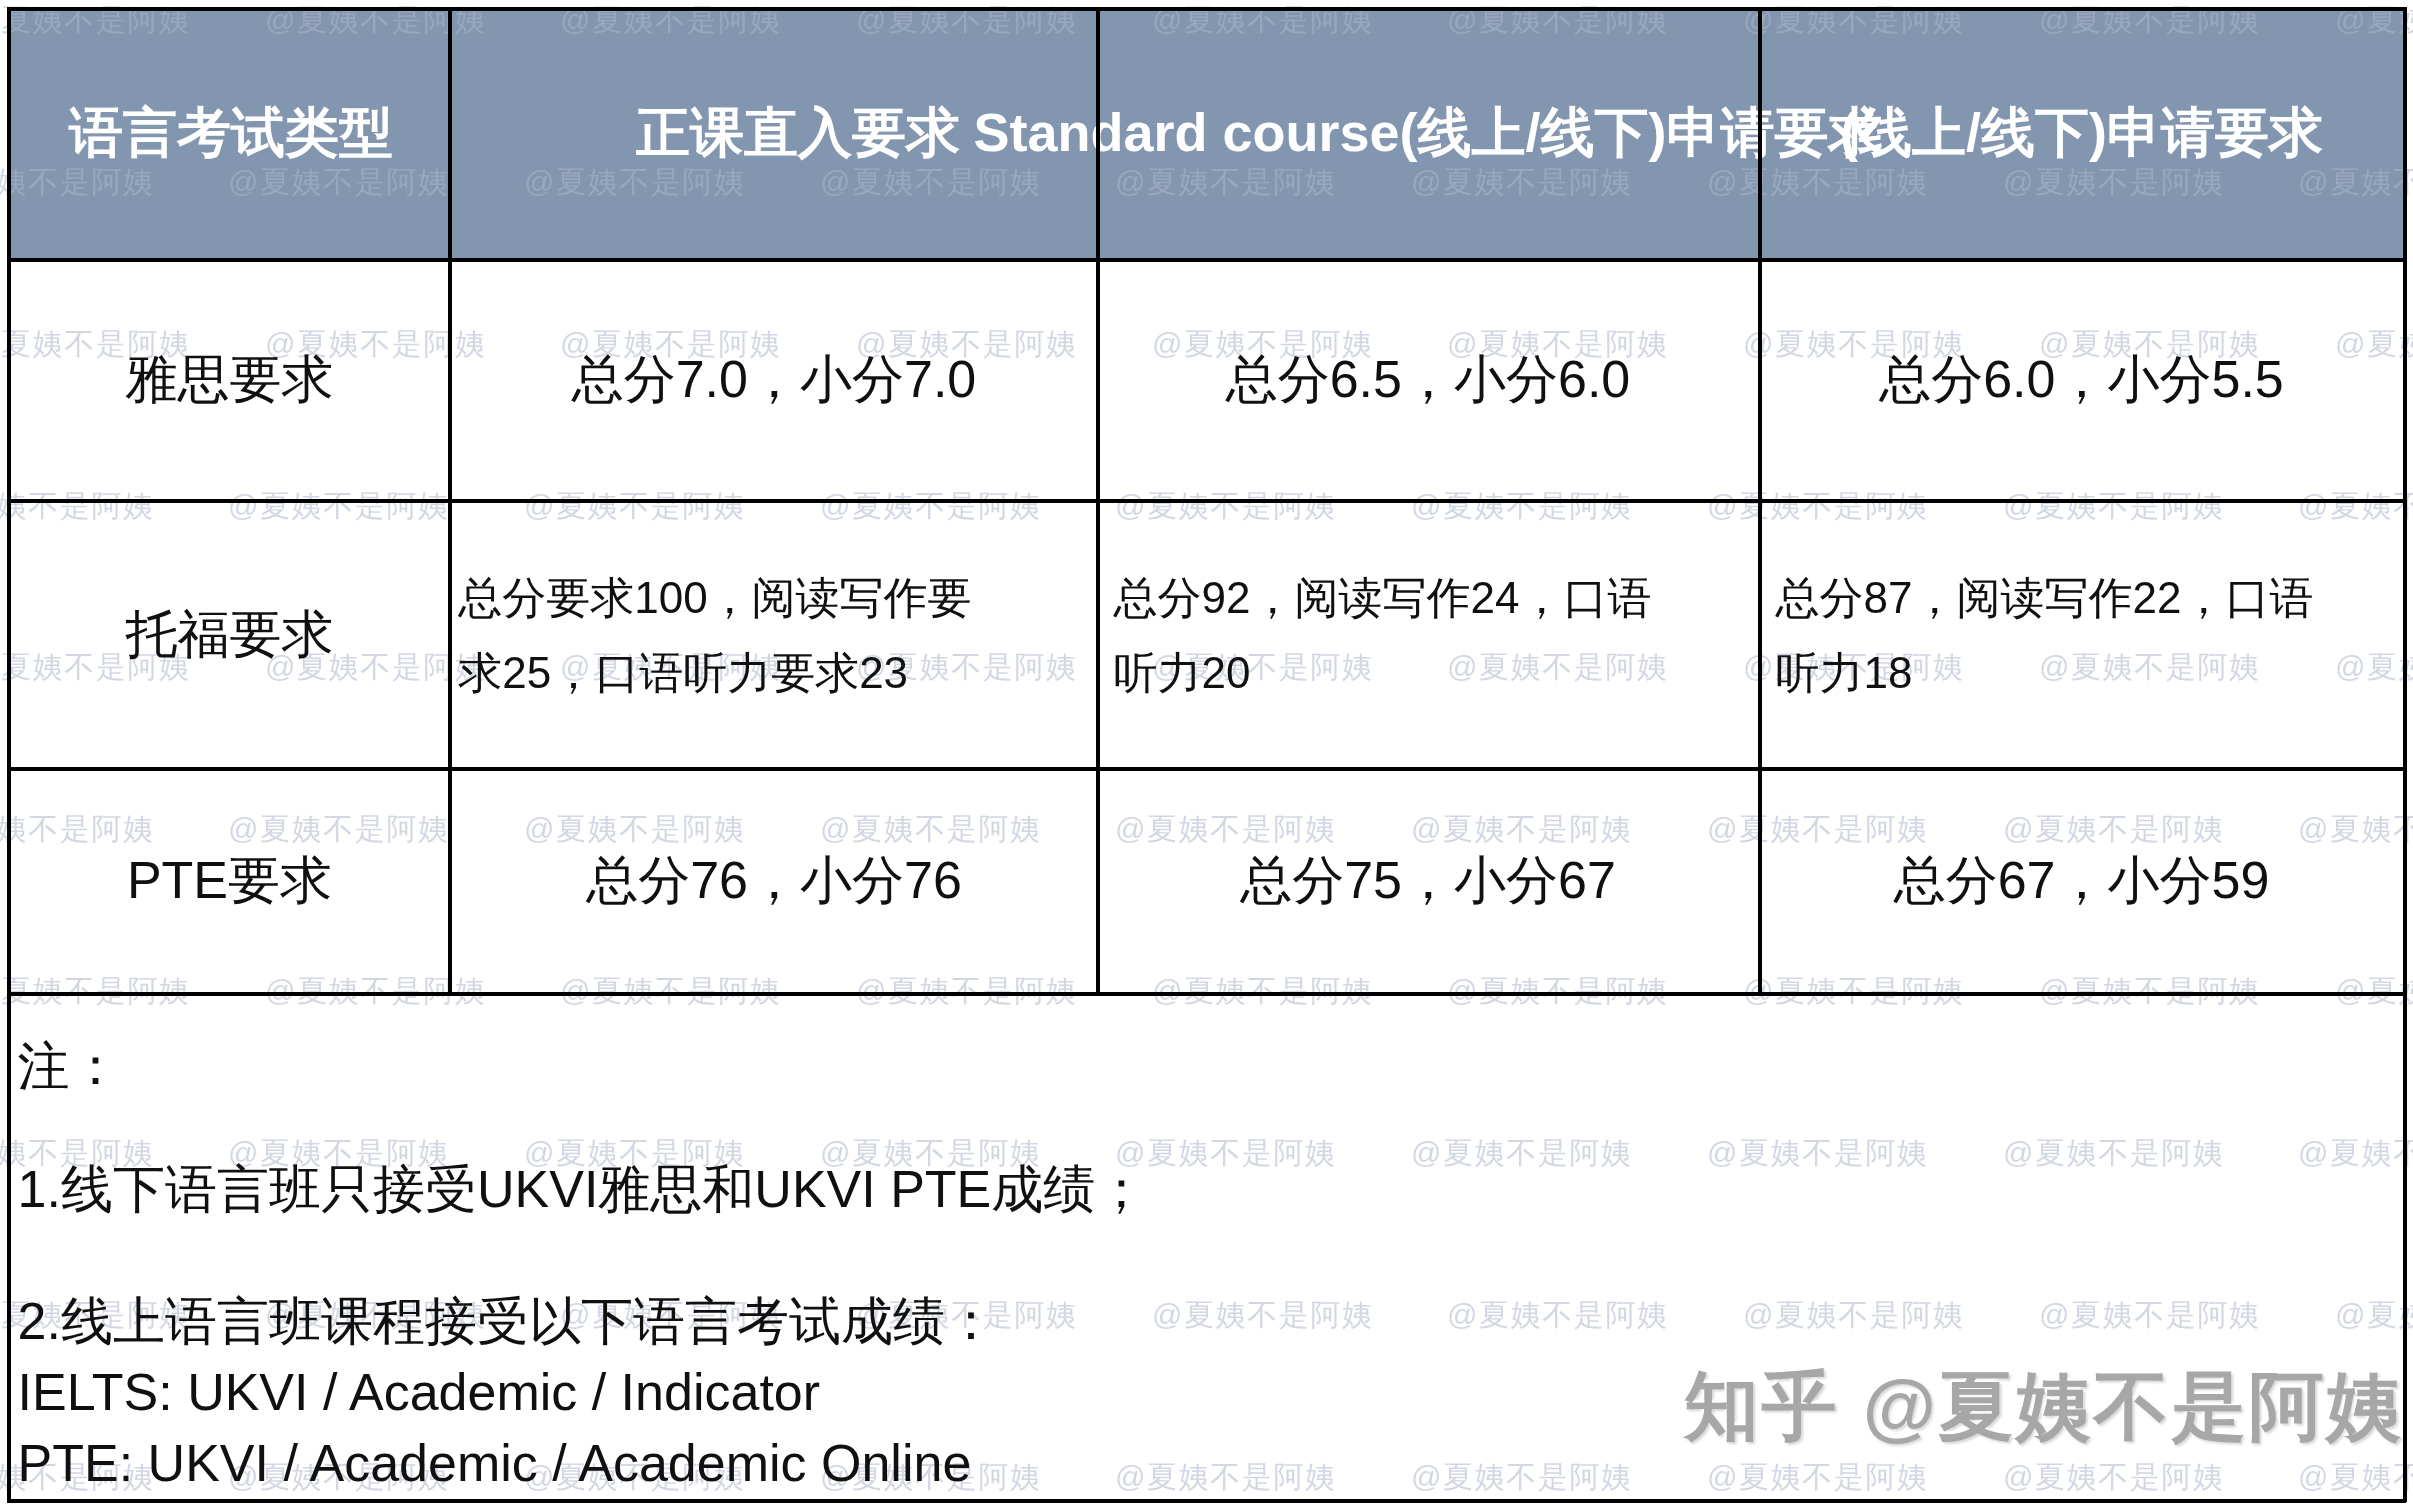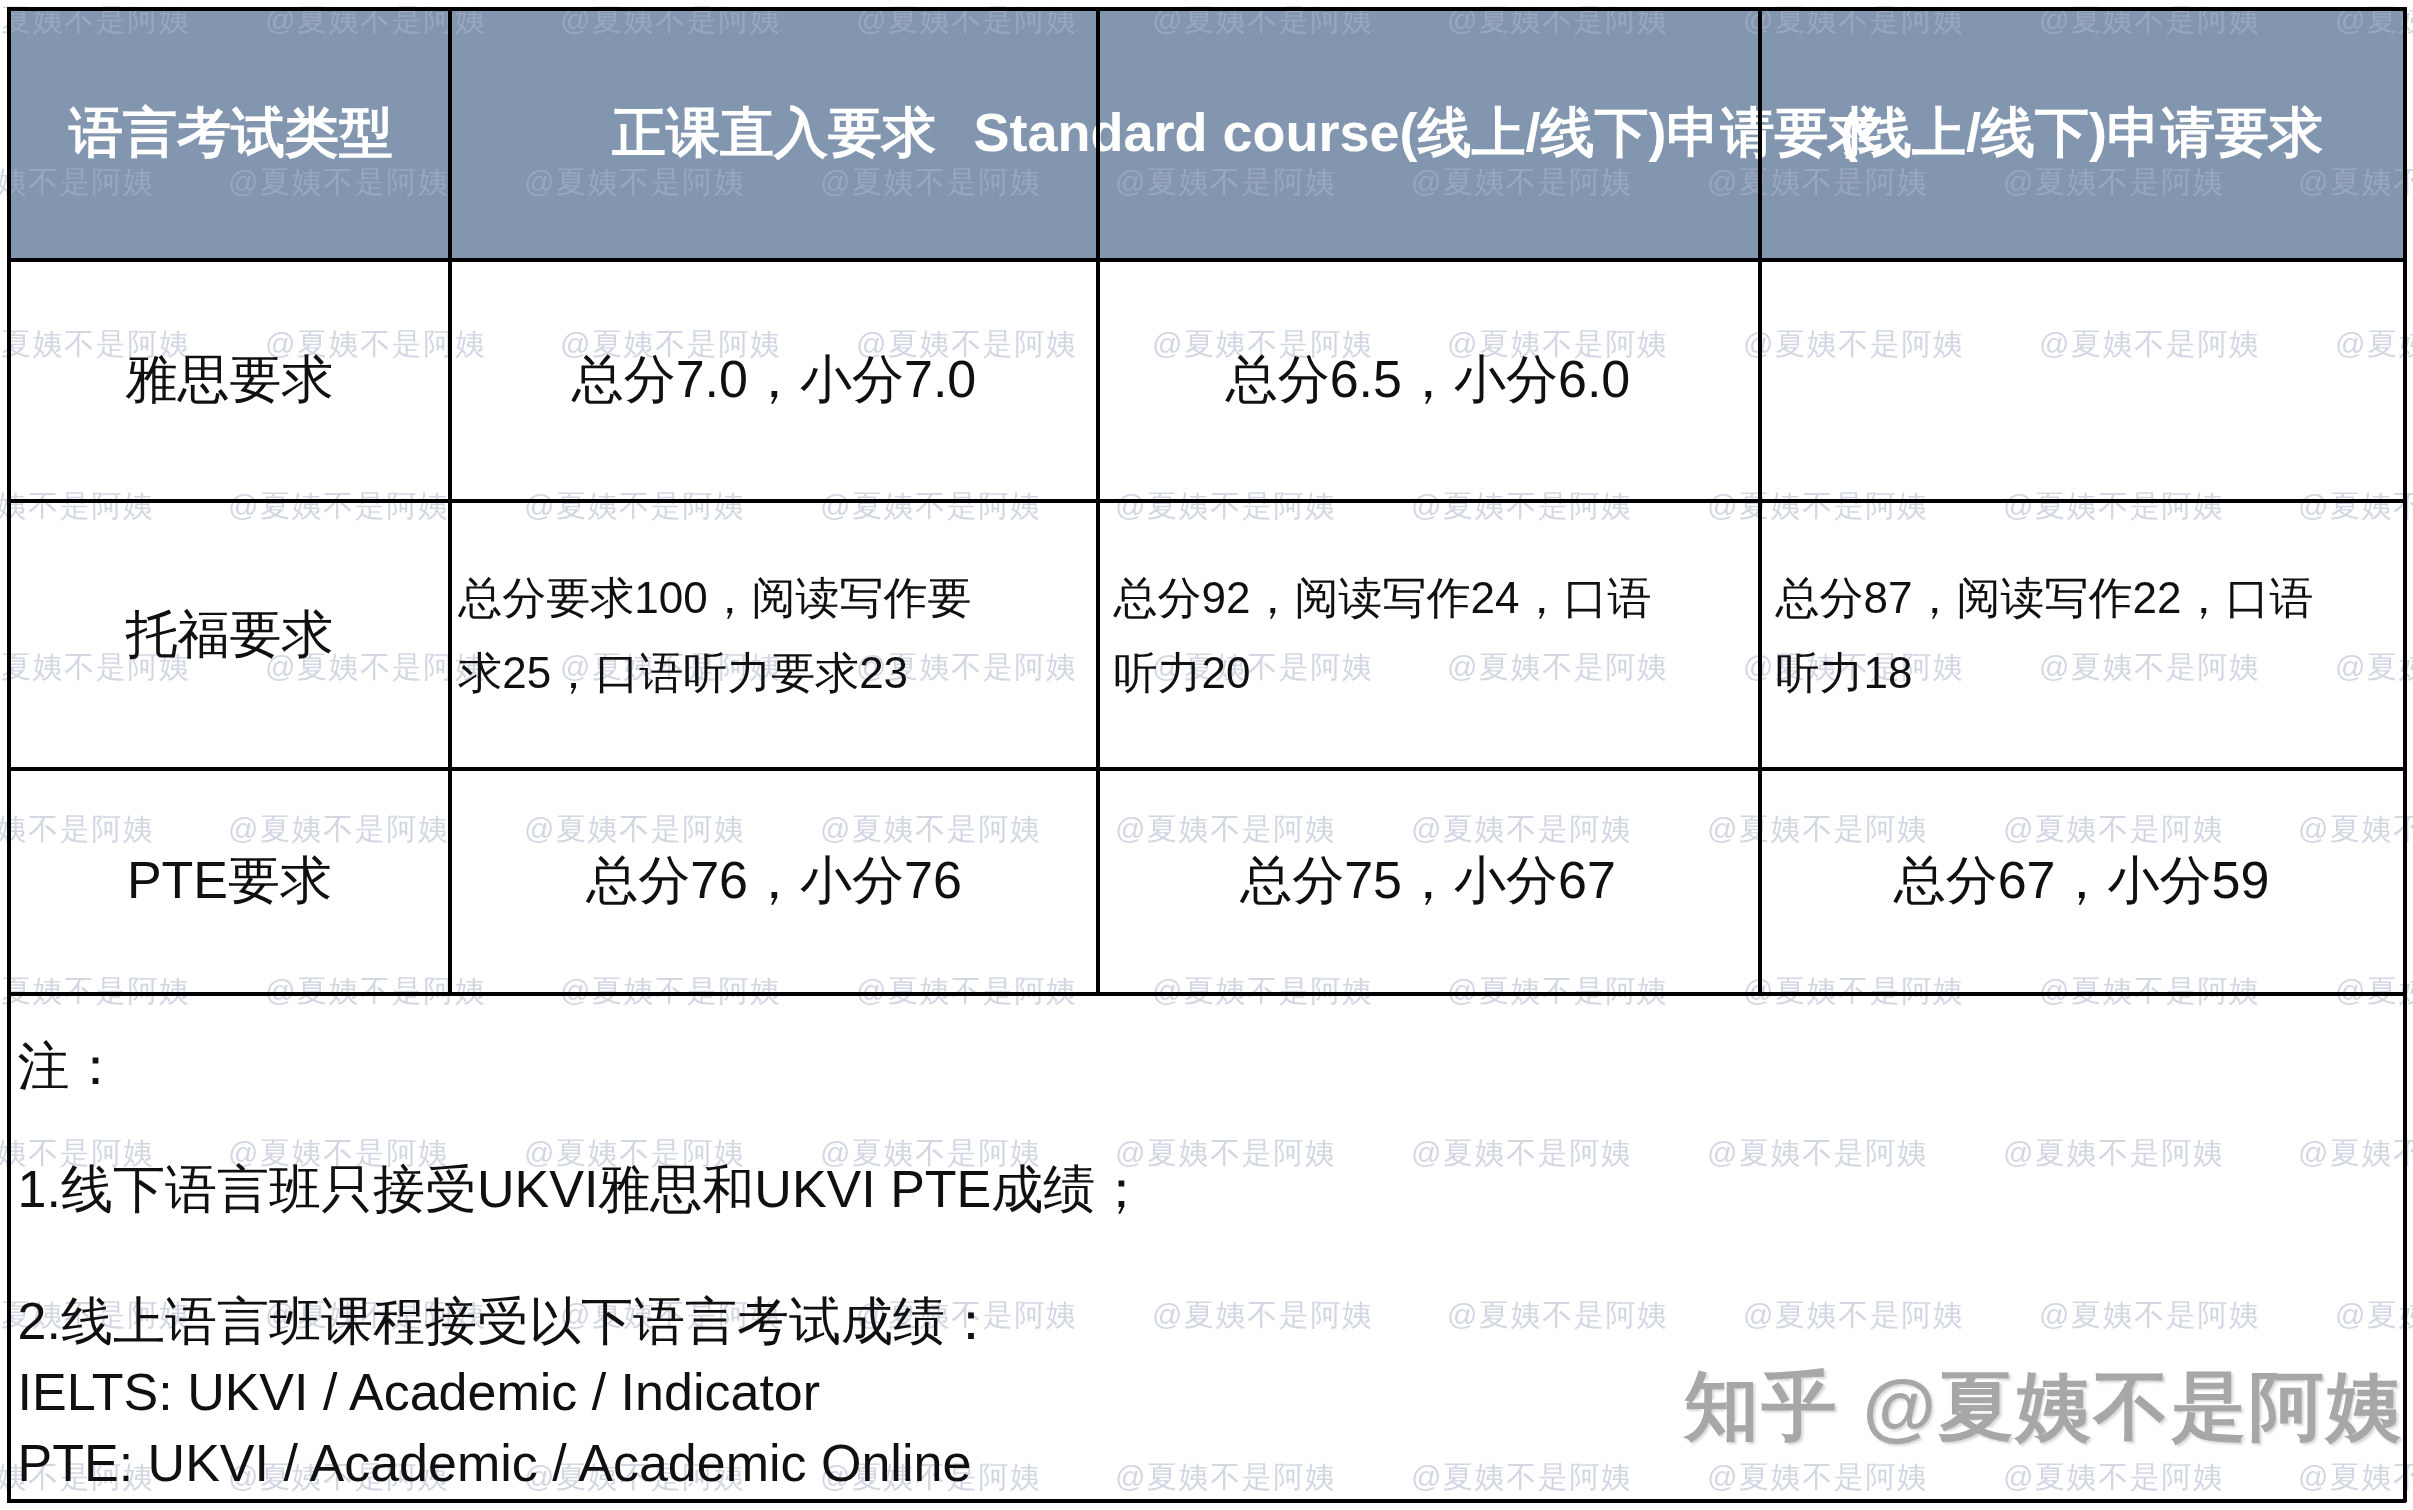--- a/index.html
+++ b/index.html
@@ -169,41 +169,44 @@
       <div class="wm-tile" style="left: 1707px; top: 1457px; color: rgba(173, 182, 202, 0.55);">@夏姨不是阿姨</div>
       <div class="wm-tile" style="left: 2003px; top: 1457px; color: rgba(173, 182, 202, 0.55);">@夏姨不是阿姨</div>
       <div class="wm-tile" style="left: 2298px; top: 1457px; color: rgba(173, 182, 202, 0.55);">@夏姨不是阿姨</div>
     </div>
 
   <div id="cells">
 
     <div class="cell header hc1" style="color: rgb(255, 255, 255);">
       <span>语言考试类型</span>
     </div>
-    <div class="cell header hc2" style="color: rgb(255, 255, 255);">
+    <div class="cell header hc2" style="color: rgb(255, 255, 255); padding-left: 24px;">
       <span>正课直入要求</span>
     </div>
     <div class="cell header hc3" style="color: rgb(255, 255, 255);">
       <span>Standard course</span>
       <span>(线上/线下)</span>
       <span>申请要求</span>
     </div>
     <div class="cell header hc4" style="color: rgb(255, 255, 255);">
       <span>(线上/线下)</span>
       <span>申请要求</span>
     </div>
 
     <div class="cell r1 c1">
       <span>雅思要求</span>
     </div>
     <div class="cell r1 c2">
       <span>总分7.0，小分7.0</span>
     </div>
     <div class="cell r1 c3">
       <span>总分6.5，小分6.0</span>
+    </div>
+    <div class="cell r1 c4">
+      <span>总分6.0，小分5.5</span>
     </div>
 
     <div class="cell r2 c1">
       <span>托福要求</span>
     </div>
     <div class="cell r2 c2 wrap2 pad-sm">
       <div class="two-line">
         <span>总分要求100，阅读写作要</span>
         <span>求25，口语听力要求23</span>
       </div>

